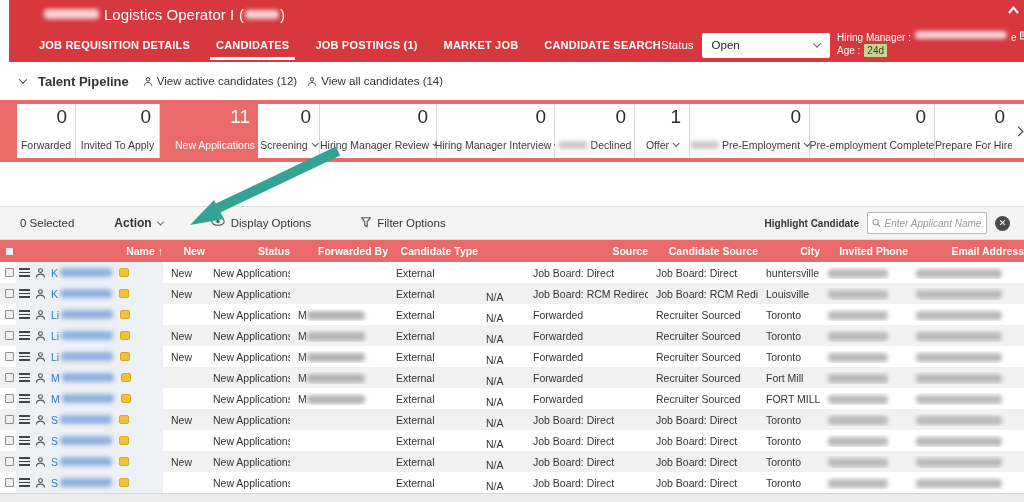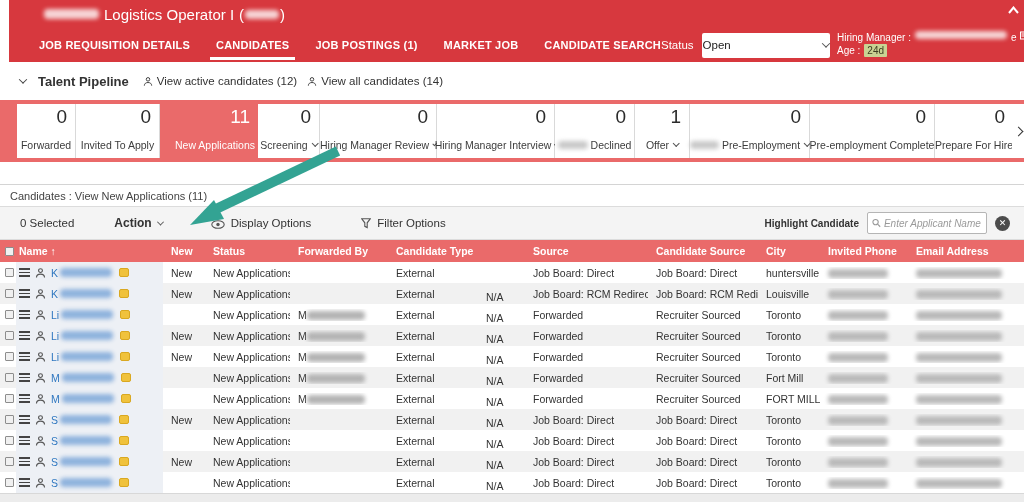--- a/index.html
+++ b/index.html
@@ -11,21 +11,21 @@
   .topbar { position:absolute; left:0; top:0; width:1024px; height:62px; background:#d7383e; color:#fff;margin-left:9px; }
   .title-row { position:absolute; left:0; top:0; width:100%; height:28px; display:flex; align-items:center; padding-left:35px; }
   .page-title { font-size:15px; font-weight:400; color:#fff; display:flex; align-items:center; gap:5px; }
   .collapse-chev { position:absolute; right:14px; top:6px; width:11px; height:8px; cursor:pointer; }
   .nav-row { position:absolute; left:0; top:28px; width:100%; height:34px; display:flex; align-items:center; }
   .tabs { display:flex; align-items:center; gap:26px; padding-left:30px; height:100%; }
   .tab { position:relative; height:100%; display:flex; align-items:center; font-size:11px; font-weight:700; letter-spacing:.2px; color:#fff; cursor:pointer; white-space:nowrap; }
   .tab.active::after { content:""; position:absolute; left:-6px; right:-6px; bottom:2px; height:3px; background:#fff; }
   .status-group { position:absolute; left:652px; top:0; height:34px; display:flex; align-items:center; gap:8px; }
   .status-label { font-size:11.5px; color:#fff; }
-  .select { width:128px; height:25px; background:#fff; color:#222; font-size:11.5px; display:flex; align-items:center; justify-content:space-between; padding:0 1px; border-radius:2px; cursor:pointer; }
+  .select { width:128px; height:25px; background:#fff; color:#222; font-size:11.5px; display:flex; align-items:center; justify-content:space-between; padding:0 10px; border-radius:2px; cursor:pointer; }
   .hm-group { position:absolute; left:828px; top:0; font-size:10px; line-height:13px; color:#fff; padding-top:3px; }
   .hm-line { display:flex; gap:4px; white-space:nowrap; }
   .age-badge { background:#c9d393; color:#3c3c20; padding:0 3px; border-radius:1px; font-size:10px; }
 
   
   .blur-blob { display:inline-block; height:9px; border-radius:4px; filter:blur(2px); vertical-align:middle; }
   .blob-on-red { background:rgba(255,255,255,.78); }
   .title-blob { width:55px; height:10px; }
   .title-paren-blob { width:34px; height:9px; }
   .hm-blob { width:92px; height:8px; }
@@ -53,36 +53,36 @@
   .stage .stage-chev { margin-left:4px; width:5px; height:5px; transform:rotate(45deg) translate(-1px,-2px); }
   .stage-scroll { position:absolute; right:0; top:4px; width:12px; height:54px; background:#fff; display:flex; align-items:center; justify-content:center; cursor:pointer; }
   .chev-right { width:7px; height:7px; border-right:1.7px solid #333; border-bottom:1.7px solid #333; transform:rotate(-45deg); }
 
   
   .sectionbar { position:absolute; left:0; top:184px; width:1024px; height:22px; border-top:1px solid #d4d4d4; display:flex; align-items:center; padding-left:10px; font-size:11px; color:#444; background:#fff; }
   .toolbar { position:absolute; left:0; top:206px; width:1024px; height:34px; background:#f4f4f4; border-top:1px solid #dcdcdc; border-bottom:1px solid #dcdcdc; display:flex; align-items:center; font-size:11.5px; color:#333; }
   .tb-selected { margin-left:20px; }
   .tb-action { margin-left:40px; font-size:12px; font-weight:700; display:flex; align-items:center; gap:6px; cursor:pointer;text-align:center; }
   .tb-action .chev { width:5px; height:5px; }
-  .tb-item { display:flex; align-items:flex-end; gap:6px; cursor:pointer; }
+  .tb-item { display:flex; align-items:flex-start; gap:6px; cursor:pointer; }
   .tb-display { margin-left:48px; }
   .tb-filter { margin-left:50px; }
   .tb-right { margin-left:auto; display:flex; align-items:center; gap:8px; padding-right:14px; }
   .hl-label { font-size:10px; font-weight:700; color:#333; }
   .searchbox { width:120px; height:22px; background:#fff; border:1px solid #b5b5b5; border-radius:2px; display:flex; align-items:center; padding:0 4px; gap:3px; }
-  .searchbox input { border:none; outline:none; width:100%; font-size:10px; font-style:italic; color:#555; font-family:"Liberation Sans", sans-serif; background:transparent; }
+  .searchbox input { border:none; outline:none; width:100%; font-size:10px; font-style:italic; color:#555; font-family:"Liberation Sans", sans-serif; background:transparent;text-align:center; }
   .searchbox input::placeholder { color:#9a9a9a; font-style:italic; }
   .clear-btn { width:15px; height:15px; border-radius:50%; background:#4c4c4c; color:#fff; font-size:9px; display:flex; align-items:center; justify-content:center; cursor:pointer; }
 
   
   .annotation-arrow { position:absolute; left:180px; top:143px; pointer-events:none; z-index:20; }
 
   
   .thead { position:absolute; left:0; top:240px; width:1024px; height:22px; background:#ea6a6a; display:flex; align-items:center; color:#fff; font-size:10.5px; font-weight:700; }
-  .th { padding-left:8px; white-space:nowrap; overflow:hidden; cursor:pointer; }
+  .th { padding-left:8px; white-space:nowrap; overflow:hidden; cursor:pointer;text-align:right; }
   .cb-col { flex:0 0 16px; display:flex; justify-content:center; padding-left:2px; }
   .cb { width:9px; height:9px; background:#f0f0f0; border:1px solid #8d8d8d; border-radius:1px; display:inline-block; }
   .sort-icon { margin-left:3px; font-weight:700; }
   .tbody { position:absolute; left:0; top:262px; width:1024px; }
   .tr { display:flex; align-items:center; height:21px; background:#fff; font-size:10.5px; color:#333; }
   .tr.alt { background:#f1f1f1; }
   .td { padding-left:8px; white-space:nowrap; overflow:hidden; }
   .td.cb-col { padding-left:2px; }
   .name-cell { background:#edf0f5; height:100%; display:flex; align-items:center; padding-left:3px; gap:5px; }
   .hamburger { display:inline-flex; flex-direction:column; gap:2px; cursor:pointer; }
@@ -295,23 +295,20 @@
       <span class="stage-label">Prepare For Hire</span>
 
     </div>
   </div>
 </div>
     <div class="stage-scroll">
       <span class="chev-right"></span>
     </div>
   </div>
 
-  <div class="sectionbar">
-    <span>Candidates : View New Applications (11)</span>
-  </div>
 
   <div class="toolbar">
     <span class="tb-selected">0 Selected</span>
     <span class="tb-action">
       <span>Action</span>
         <span class="chev"></span>
     </span>
     <span class="tb-item tb-display">
       <svg width="14" height="9" viewBox="0 0 14 9">
           <ellipse cx="7" cy="4.5" rx="6.2" ry="3.8" fill="none" stroke="#555" stroke-width="1.1"></ellipse>

